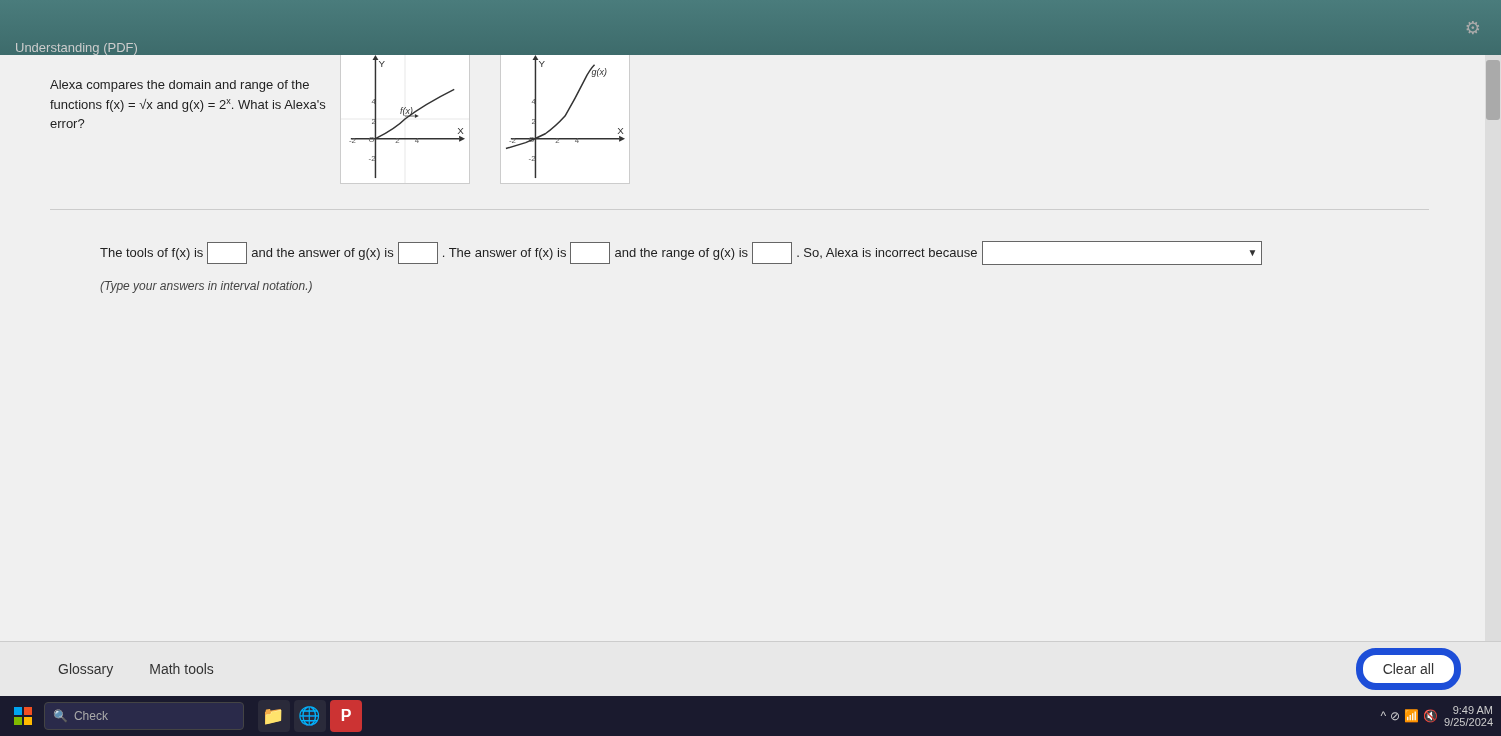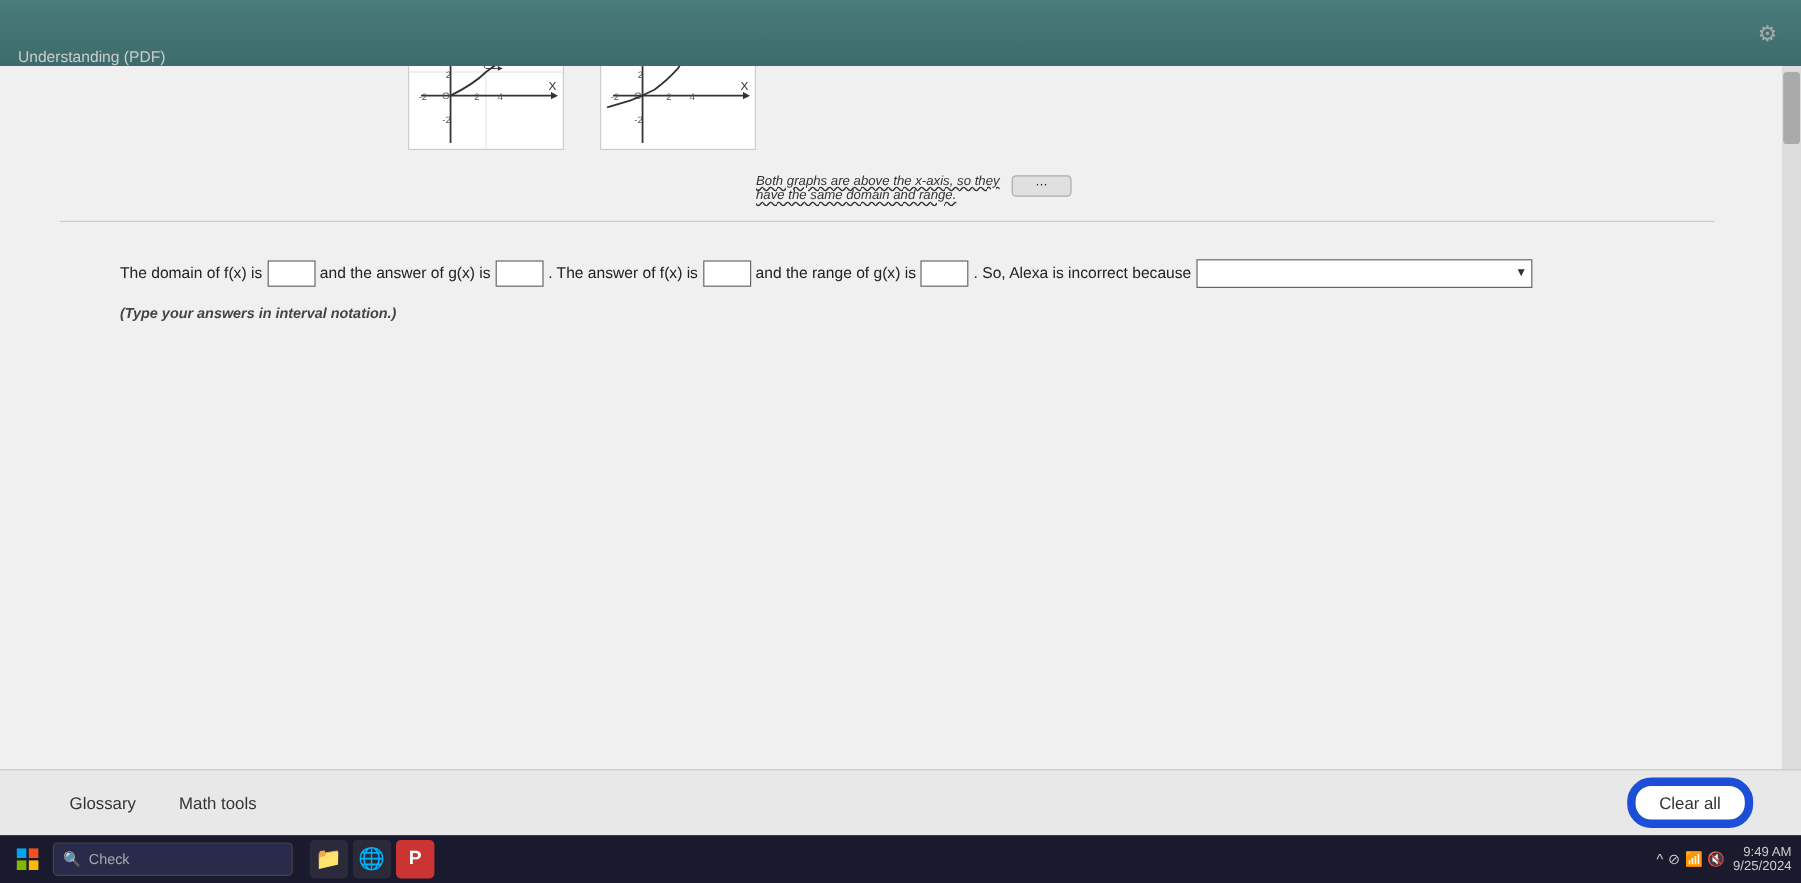--- a/index.html
+++ b/index.html
@@ -173,21 +173,20 @@
       font-size: 10px;
       pointer-events: none;
       color: #333;
     }
 
     .note-text {
       font-size: 12px;
       color: #444;
       font-style: italic;
       margin-top: 4px;
-      font-weight: bold;
     }
 
     
     .toolbar {
       background: #e8e8e8;
       border-top: 1px solid #ccc;
       height: 55px;
       display: flex;
       align-items: center;
       padding: 0 40px 0 50px;
@@ -414,20 +413,23 @@
   <span class="settings-icon">⚙</span>
 </div>
 
 <div class="main-content">
 
   <div class="scroll-bar">
     <div class="scroll-thumb"></div>
   </div>
 
   <div class="problem-section">
+    <p class="problem-text">
+      Alexa compares the domain and range of the functions f(x) = √x and g(x) = 2<sup>x</sup>. What is Alexa's error?
+    </p>
 
     <div class="graphs-container">
 
       <div class="graph-wrapper">
         <svg class="graph-svg" viewBox="0 0 130 130" style="background:#fff; border:1px solid #ccc;">
 
           <line x1="0" y1="65" x2="130" y2="65" stroke="#ccc" stroke-width="0.5"></line>
           <line x1="65" y1="0" x2="65" y2="130" stroke="#ccc" stroke-width="0.5"></line>
 
           <line x1="10" y1="85" x2="120" y2="85" stroke="#333" stroke-width="1.5"></line>
@@ -475,30 +477,26 @@
           <text x="75" y="89" font-size="8" fill="#555">4</text>
           <text x="31" y="70" font-size="8" fill="#555">2</text>
           <text x="31" y="50" font-size="8" fill="#555">4</text>
           <text x="28" y="108" font-size="8" fill="#555">-2</text>
 
           <path d="M5,95 Q15,92 25,89 Q35,85 45,80 Q55,73 65,62 Q75,45 85,25 Q90,15 95,10" stroke="#333" stroke-width="1.5" fill="none"></path>
         </svg>
       </div>
     </div>
 
-    <div style="display:flex; align-items:center; margin-left:290px; margin-top:5px;">
-      <span class="annotation-text">Both graphs are above the x-axis, so they<br>have the same domain and range.</span>
-      <button class="expand-btn">···</button>
-    </div>
 
     <div class="divider"></div>
 
     <div class="answer-section">
       <div class="answer-line">
-        <span>The domain of f(x) is</span>
+        <span>The tools of f(x) is</span>
         <input class="answer-input" type="text" value="" style="">
         <span>and the answer of g(x) is</span>
         <input class="answer-input" type="text" value="" style="">
         <span>. The answer of f(x) is</span>
         <input class="answer-input" type="text" value="" style="">
         <span>and the range of g(x) is</span>
         <input class="answer-input" type="text" value="" style="">
         <span>. So, Alexa is incorrect because</span>
         <div class="dropdown-wrapper">
           <select class="answer-dropdown">

